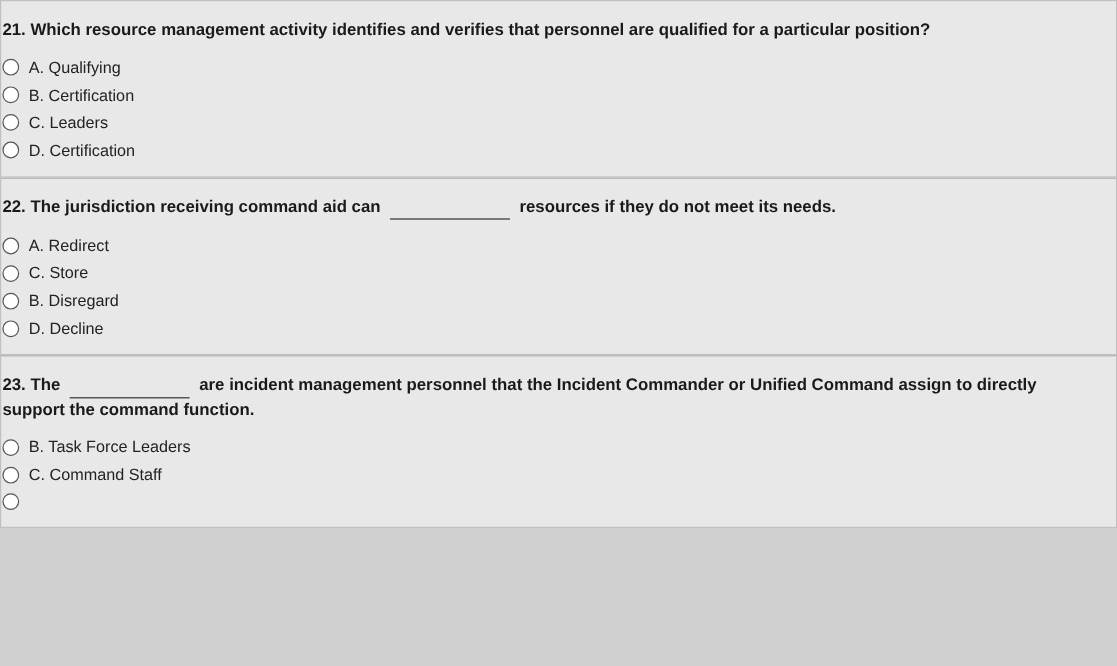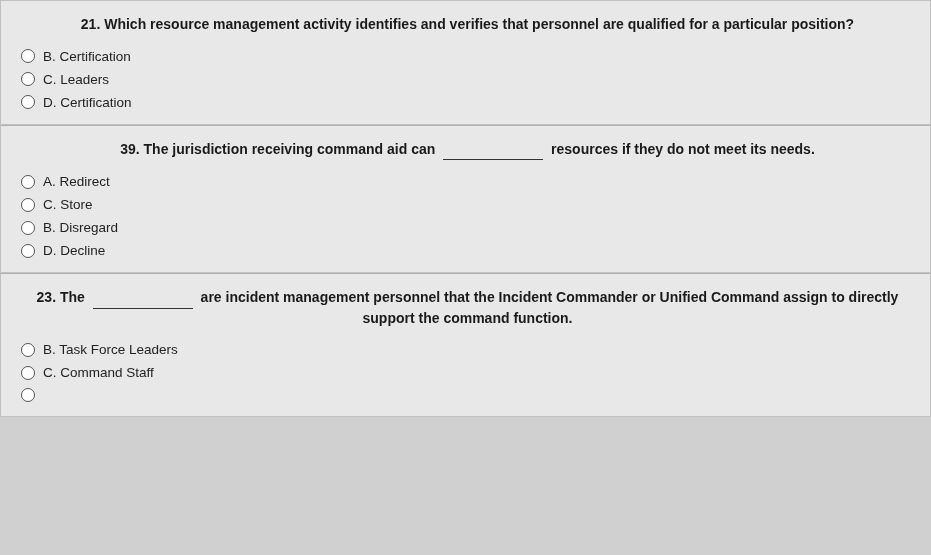--- a/index.html
+++ b/index.html
@@ -20,23 +20,22 @@
     .page-container {
       width: 931px;
       background-color: #d0d0d0;
       padding: 0;
     }
 
     .question-block {
       background-color: #e8e8e8;
       border: 1px solid #c0c0c0;
       margin: 0;
-      padding: 14px 16px 14px 20px;
+      padding: 14px 16px 14px 1px;
       position: relative;
-      text-align: center;
     }
 
     .question-block + .question-block {
       border-top: 1px solid #b0b0b0;
     }
 
     .question-text {
       font-size: 14px;
       font-weight: bold;
       color: #1a1a1a;
@@ -92,36 +91,40 @@
 <div class="page-container">
 
   <div class="question-block">
     <div class="question-text">
       <span>21.</span>
       <span>Which resource management activity identifies and verifies that personnel are qualified for a particular position?</span>
     </div>
     <ul class="options-list">
       <li class="option-item">
         <span class="radio-circle"></span>
+        <span class="option-label">A. Qualifying</span>
+      </li>
+      <li class="option-item">
+        <span class="radio-circle"></span>
         <span class="option-label">B. Certification</span>
       </li>
       <li class="option-item">
         <span class="radio-circle"></span>
         <span class="option-label">C. Leaders</span>
       </li>
       <li class="option-item">
         <span class="radio-circle"></span>
         <span class="option-label">D. Certification</span>
       </li>
     </ul>
   </div>
 
   <div class="question-block">
     <div class="question-text">
-      <span>39.</span>
+      <span>22.</span>
       <span> The jurisdiction receiving command aid can</span>
       <span class="blank-underline">&nbsp;&nbsp;&nbsp;&nbsp;&nbsp;&nbsp;&nbsp;&nbsp;&nbsp;&nbsp;&nbsp;&nbsp;&nbsp;&nbsp;</span>
       <span>resources if they do not meet its needs.</span>
     </div>
     <ul class="options-list">
       <li class="option-item">
         <span class="radio-circle"></span>
         <span class="option-label">A. Redirect</span>
       </li>
       <li class="option-item">

